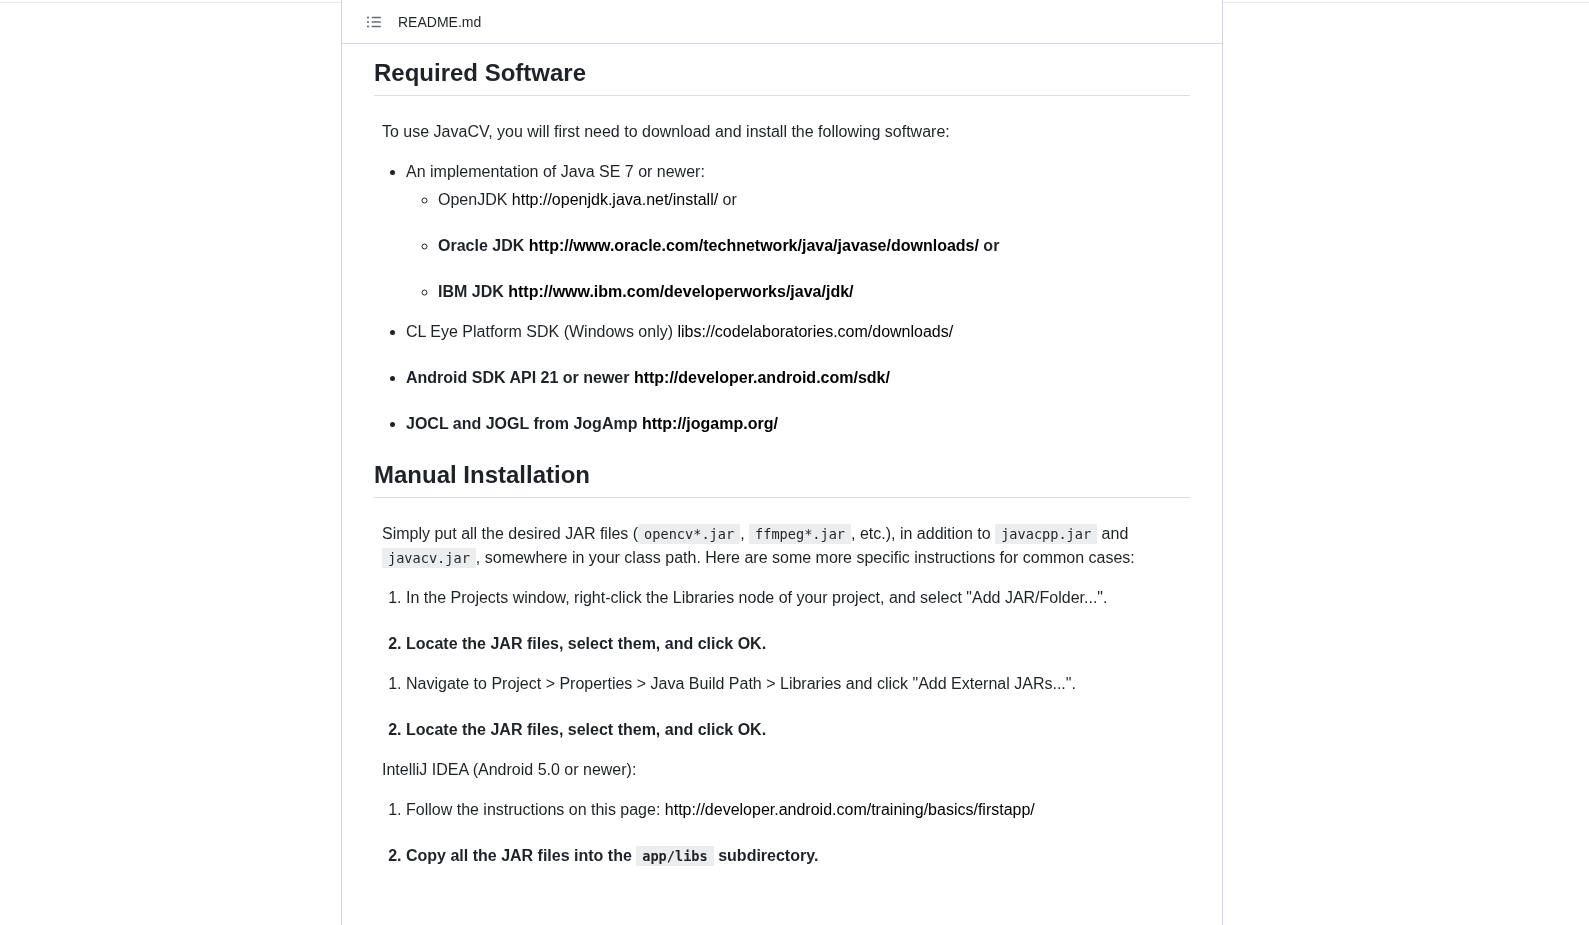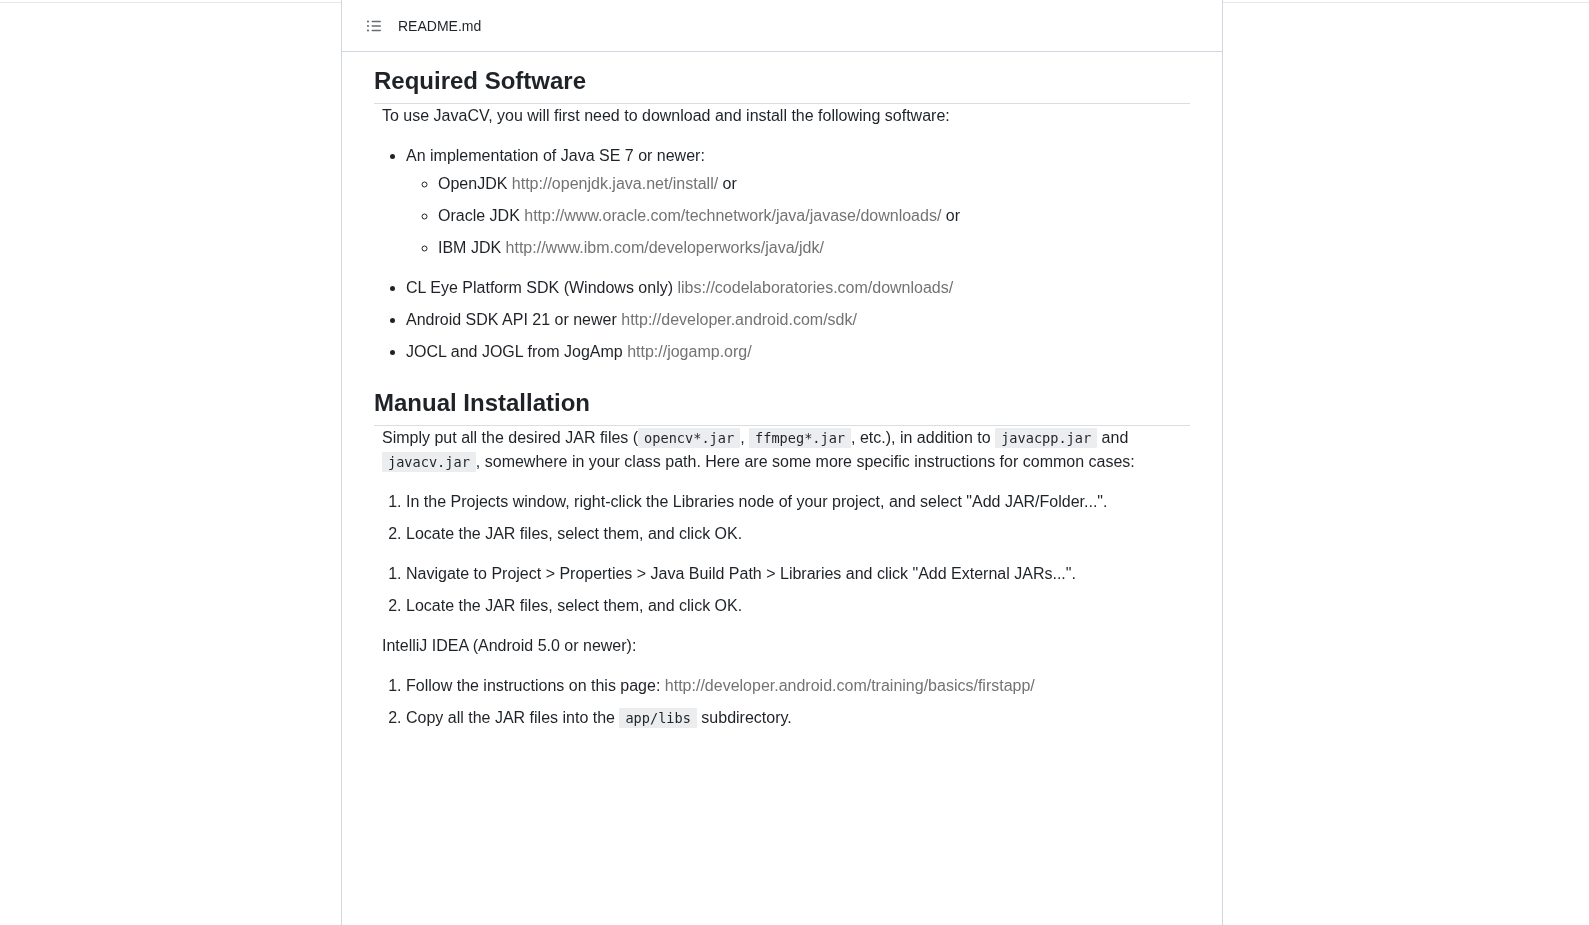--- a/index.html
+++ b/index.html
@@ -24,21 +24,21 @@
     position: absolute;
     top: 0;
     left: 341px;
     width: 882px;
     height: 925px;
     background: #ffffff;
     border-left: 1px solid #d0d7de;
     border-right: 1px solid #d0d7de;
   }
   .file-header {
-    height: 52px;
+    height: 44px;
     display: flex;
     align-items: center;
     gap: 10px;
     padding: 0 18px;
     border-bottom: 1px solid #d0d7de;
     background: #ffffff;
   }
   .outline-btn {
     width: 28px;
     height: 28px;
@@ -60,39 +60,39 @@
   }
   .markdown-body {
     padding: 14px 32px 32px 32px;
     font-size: 16px;
     line-height: 24px;
   }
   .markdown-body h2 {
     font-size: 24px;
     line-height: 30px;
     font-weight: 700;
-    margin: 24px 0 0 0;
+    margin: 24px 0 24px 0;
     padding-bottom: 7px;
     border-bottom: 1px solid #d8dee4;
   }
   .markdown-body h2:first-child { margin-top: 0; }
   .markdown-body p { margin: 0 0 16px 8px; }
   .markdown-body ul, .markdown-body ol {
     margin: 0 0 16px 0;
     padding-left: 2em;
   }
   .markdown-body ul { list-style-type: disc; }
   .markdown-body ul ul {
     list-style-type: circle;
     margin-top: 4px;
     margin-bottom: 0;
   }
-  .markdown-body li + li { margin-top: 8px; }
+  .markdown-body li + li { margin-top: 22px; font-weight: bold; }
   .markdown-body a {
-    color: #737373;
+    color: #000000;
     text-decoration: none;
   }
   .markdown-body code {
     font-family: "DejaVu Sans Mono", "Liberation Mono", monospace;
     font-size: 85%;
     background: rgba(175, 184, 193, 0.25);
     padding: 2px 6px;
     border-radius: 1px;
     white-space: nowrap;
   }

